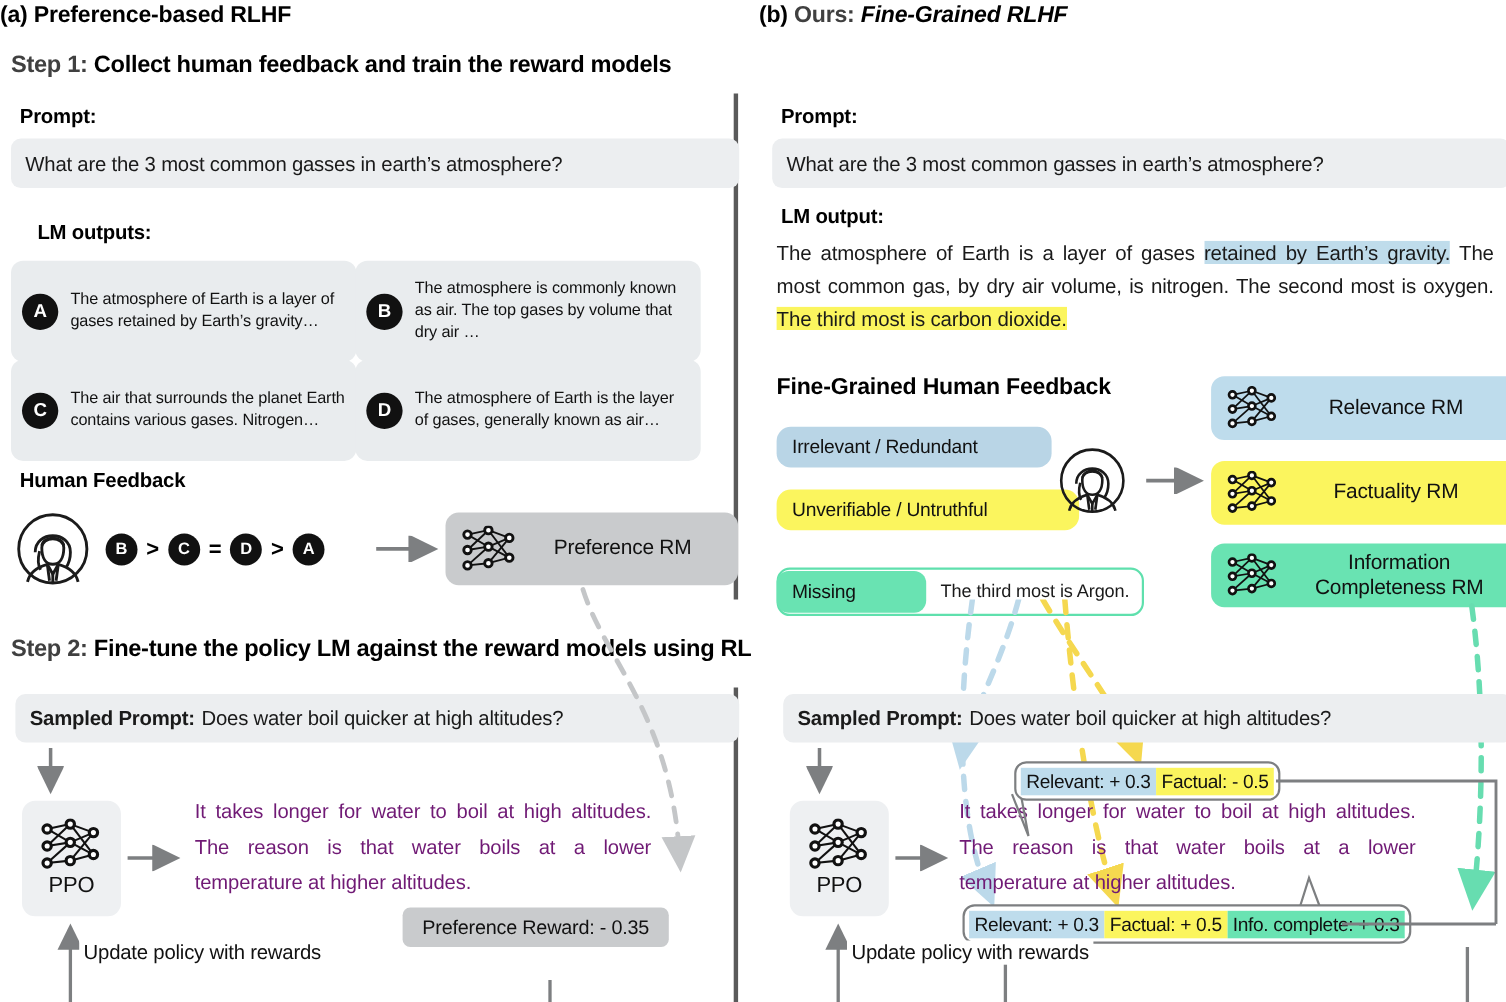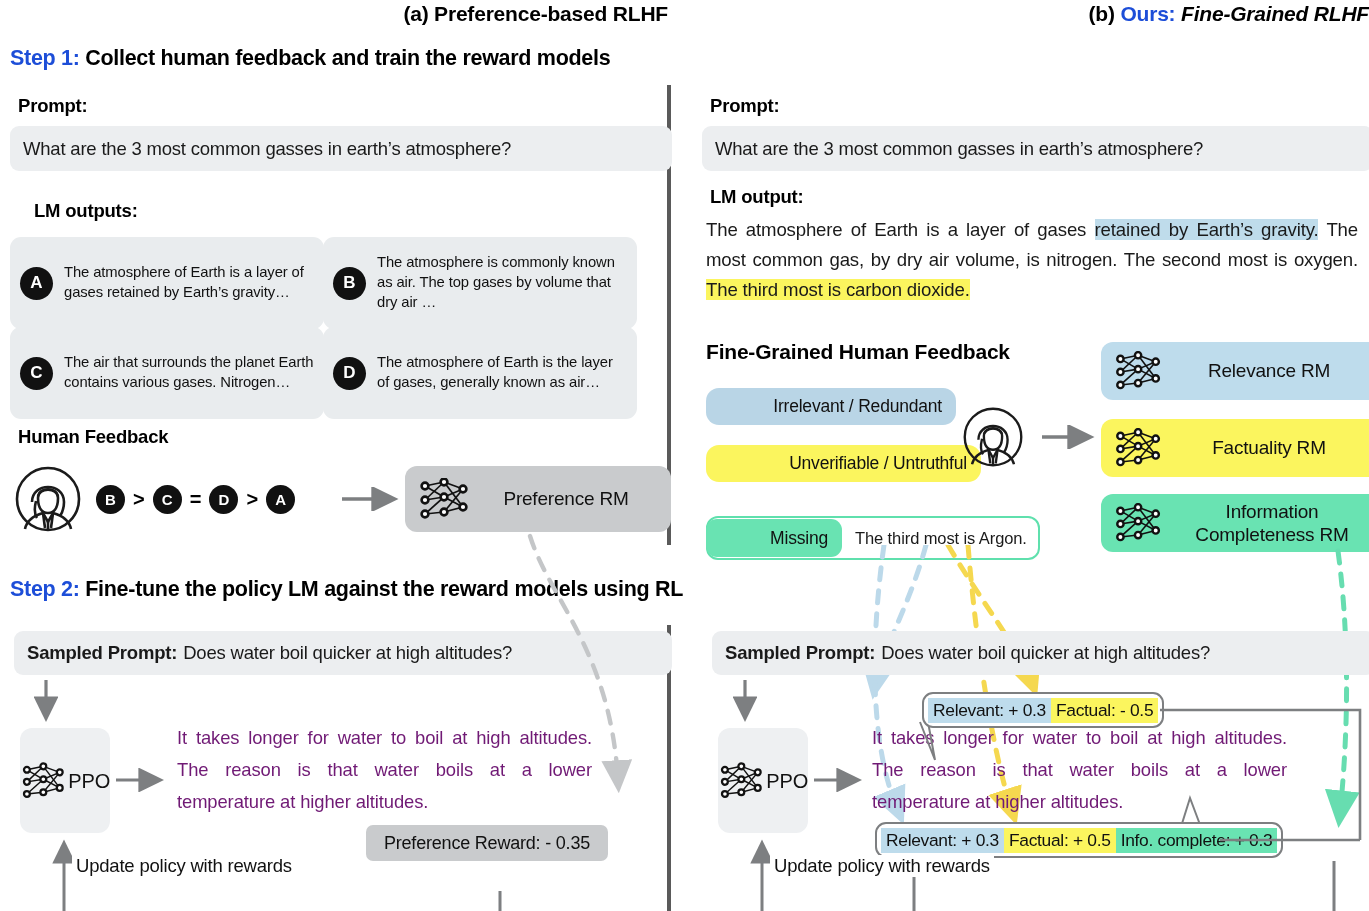--- a/index.html
+++ b/index.html
@@ -10,24 +10,24 @@
     width: 1369px; height: 911px;
     position: relative;
     font-family: "Liberation Sans", sans-serif;
     color: #000;
     overflow: hidden;
   }
   .abs { position: absolute; }
 
   
   .col-title {
-    font-size: 21px; font-weight: bold; text-align: right;
+    font-size: 21px; font-weight: bold; text-align: left;
     letter-spacing: -0.2px;
   }
-  .red { color: #1d4ed8; }
+  .red { color: #404040; }
   .ital { font-style: italic; }
 
   
   .step-head { font-size: 21.5px; font-weight: bold; letter-spacing: -0.3px; white-space: nowrap; }
 
   
   .sec-label { font-size: 18.5px; font-weight: bold; letter-spacing: -0.2px; }
 
   
   .bubble {
@@ -67,21 +67,21 @@
     border-radius: 12px;
     display: flex; align-items: center;
     padding: 0 12px;
   }
   .rm-label { font-size: 19px; letter-spacing: -0.2px; color: #111; flex: 1; text-align: center; }
   .rm-label.two { line-height: 1.22; }
 
   
   .chip {
     border-radius: 13px;
-    display: flex; align-items: center; justify-content: flex-end;
+    display: flex; align-items: center; justify-content: flex-start;
     font-size: 17.5px; color: #111; letter-spacing: -0.2px;
     padding: 0 14px;
   }
   .missing-wrap {
     border: 2.4px solid #5fe0ad; border-radius: 12px;
     background: #fff; display: flex; align-items: center;
   }
   .missing-text { font-size: 16.5px; color: #1a1a1a; padding-left: 13px; letter-spacing: -0.1px; }
 
   
@@ -89,21 +89,21 @@
     font-size: 18.6px; line-height: 1.62; color: #1a1a1a;
     letter-spacing: -0.15px;
     text-align: justify;
   }
   .hl-blue { background: #bfdceb; }
   .hl-yellow { background: #fbf55e; }
 
   
   .ppo-box {
     background: #eef0f2; border-radius: 12px;
-    display: flex; flex-direction: row;
+    display: flex; flex-direction: column;
     align-items: center; justify-content: center;
   }
   .ppo-text { font-size: 20px; color: #111; margin-top: 2px; letter-spacing: -0.2px; }
 
   
   .answer {
     font-size: 18.4px; line-height: 1.73; color: #701a75;
     text-align: justify; letter-spacing: -0.1px;
   }
   .answer.last-line-left { text-align-last: left; }

